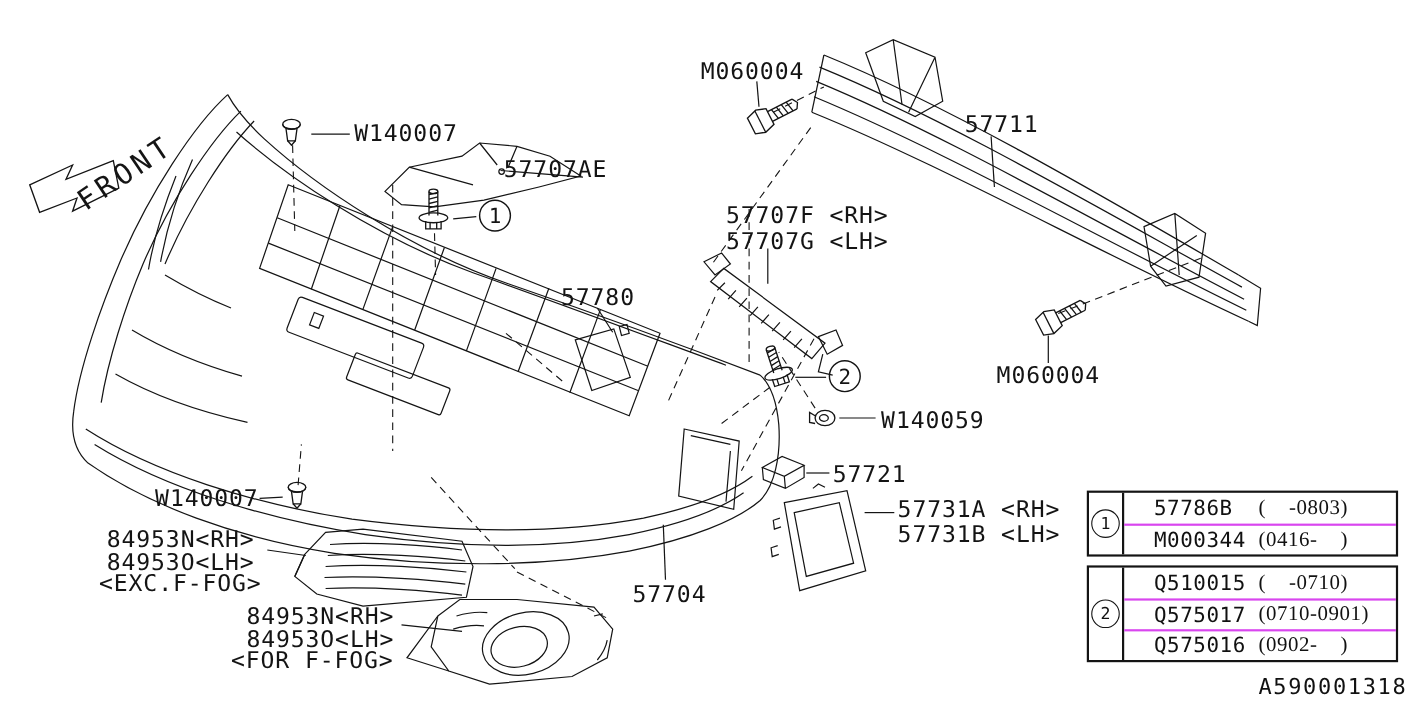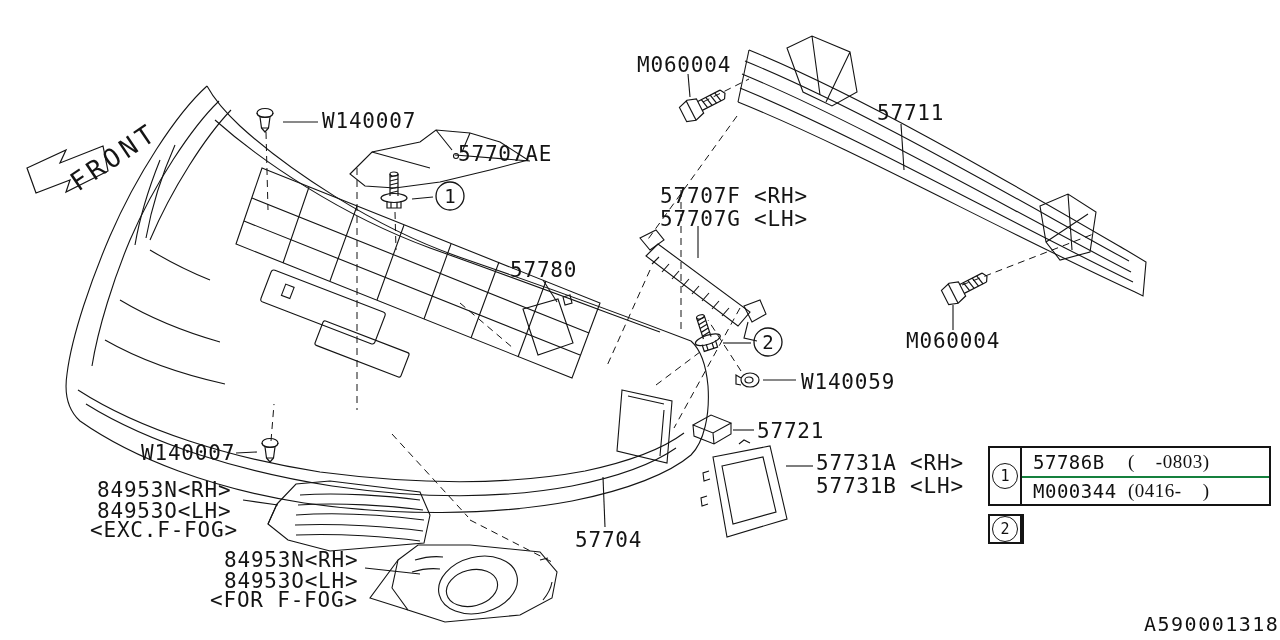--- a/index.html
+++ b/index.html
@@ -9,23 +9,23 @@
   svg text{fill:#141414;stroke:none;font-family:"DejaVu Sans Mono",monospace;}
 
   .ref-table{position:absolute;display:flex;border:2px solid #141414;background:#fff;}
   .ref-callout{width:30px;display:flex;align-items:center;justify-content:center;
                border-right:2px solid #141414;}
   .badge{width:24px;height:24px;border:1.5px solid #141414;border-radius:50%;
          display:flex;align-items:center;justify-content:center;font-size:15px;line-height:1;}
   .ref-rows{display:flex;flex-direction:column;}
   .ref-row{width:247px;box-sizing:border-box;height:28px;display:flex;align-items:center;
            padding:0 6px 0 11px;font-size:19px;letter-spacing:.5px;white-space:pre;
-           border-top:2px solid #15803d;}
+           border-top:2px solid #d946ef;}
   .ref-row:first-child{border-top:none;}
-  .part{display:inline-block;width:95px;white-space:pre;}
+  .part{display:inline-block;width:95px;white-space:pre;margin-left:16px;}
   .range{white-space:pre;font-family:Liberation Serif, serif;}
   .drawing-number{position:absolute;left:1144px;top:612px;font-size:20px;letter-spacing:1.5px;}
 </style>
 </head>
 <body>
 
 <div class="canvas">
 
 <svg width="1280" height="640" viewBox="0 0 1280 640">
   <defs>
@@ -231,16 +231,30 @@
         <span class="part">M000344</span>
         <span class="range">(0416-    )</span>
       </div>
     </div>
   </div>
 
   <div class="ref-table" style="left:988px;top:514px;">
     <div class="ref-callout">
       <span class="badge">2</span>
     </div>
+    <div class="ref-rows">
+      <div class="ref-row">
+        <span class="part">Q510015</span>
+        <span class="range">(    -0710)</span>
+      </div>
+      <div class="ref-row">
+        <span class="part">Q575017</span>
+        <span class="range">(0710-0901)</span>
+      </div>
+      <div class="ref-row">
+        <span class="part">Q575016</span>
+        <span class="range">(0902-    )</span>
+      </div>
+    </div>
   </div>
 
   <div class="drawing-number">A590001318</div>
 </div>
 
 </body></html>

